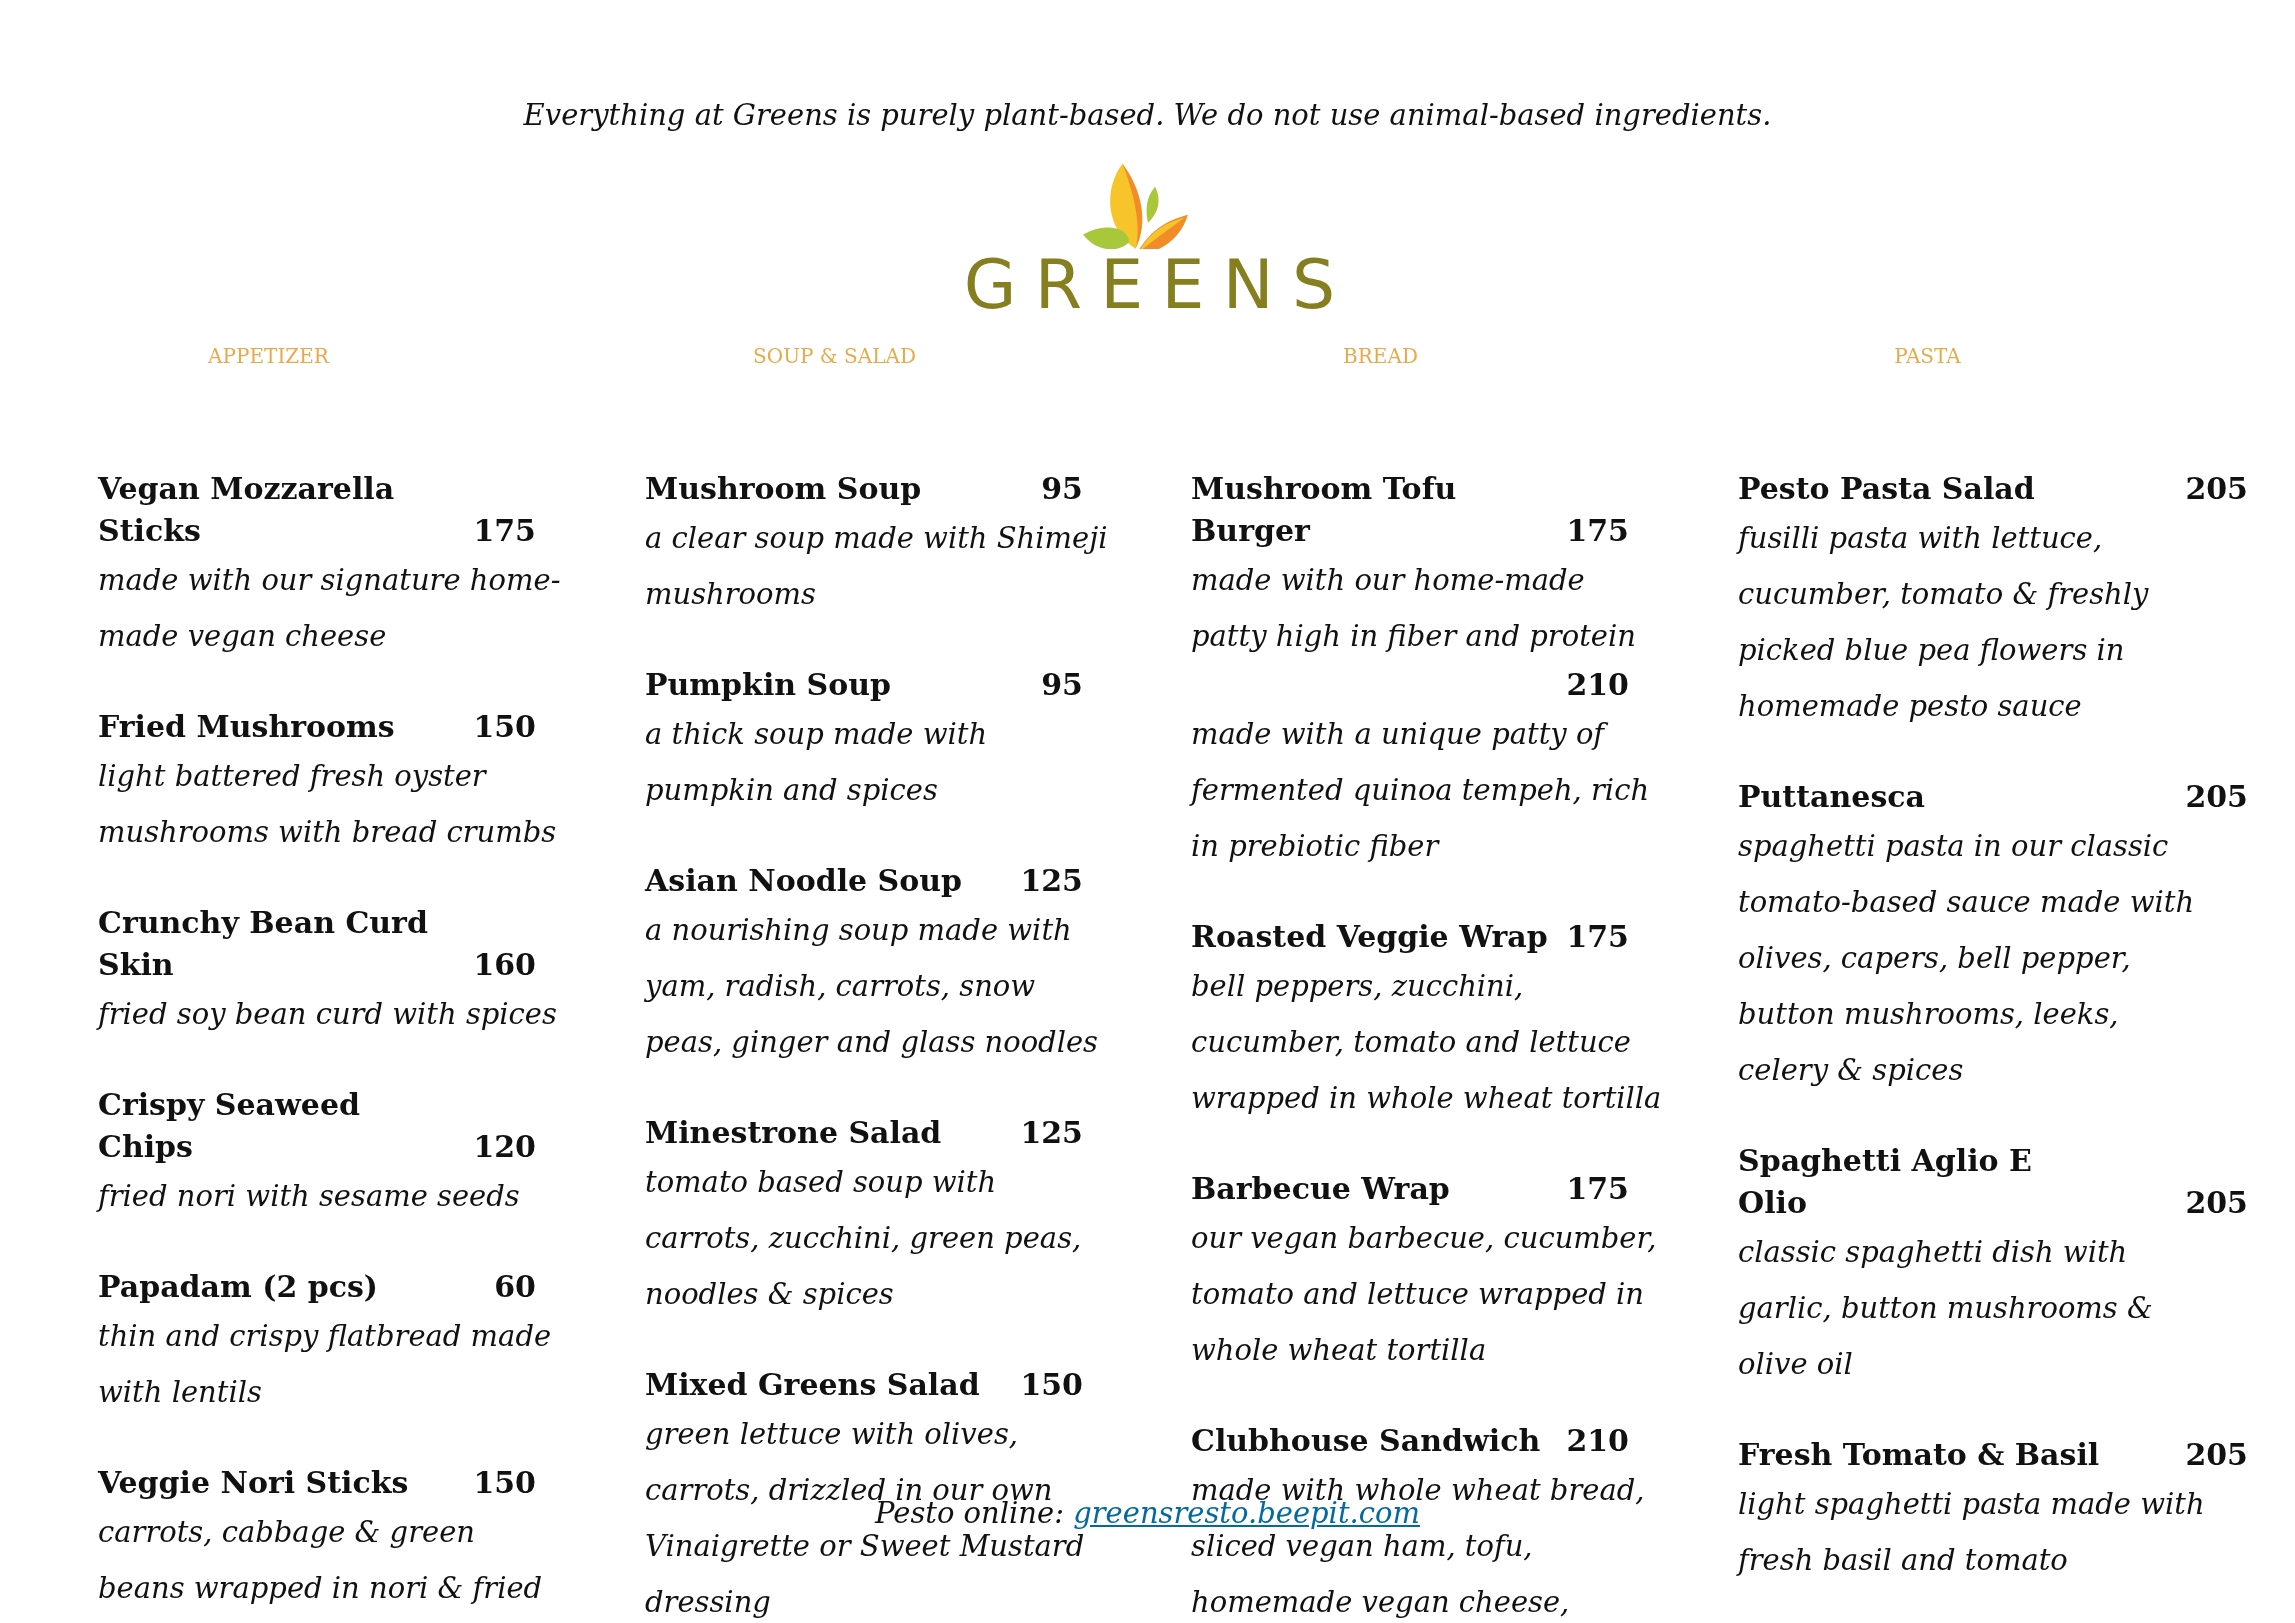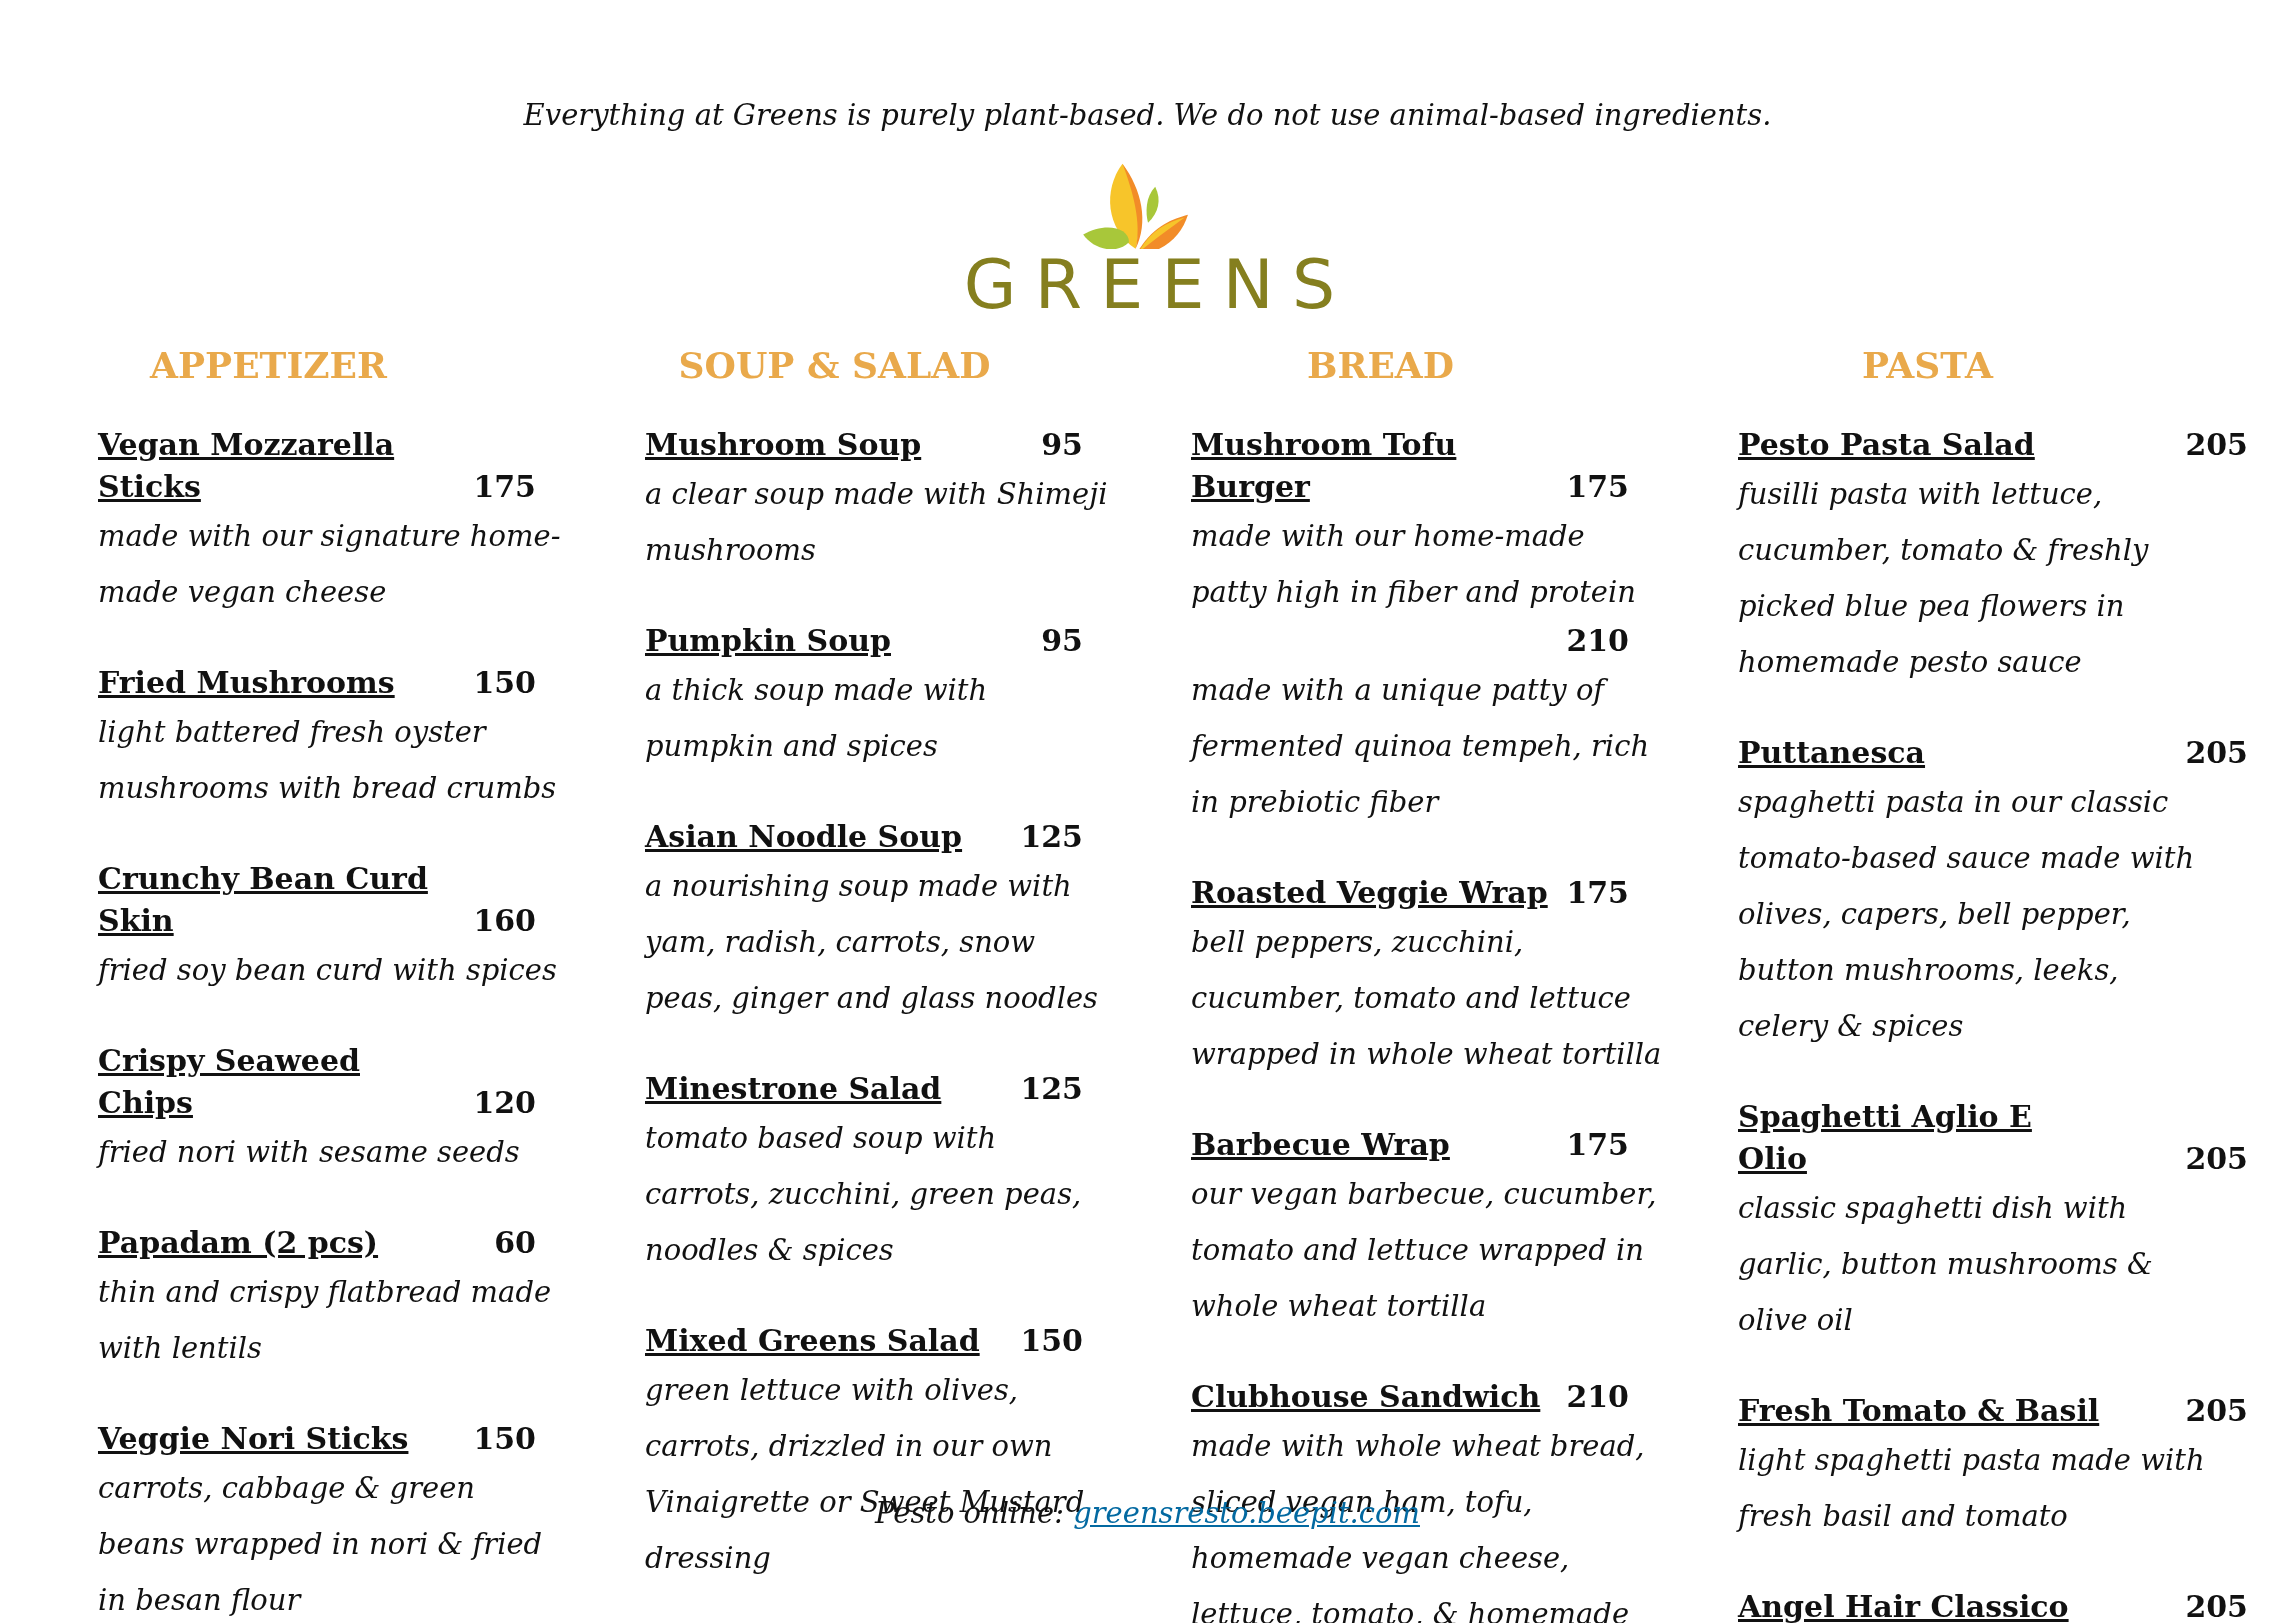--- a/index.html
+++ b/index.html
@@ -22,26 +22,26 @@
   }
   .columns {
     position: absolute; top: 344px; left: 0; width: 100%; height: 1126px;
   }
   .col { position: absolute; top: 0; width: 471px; }
   .col-1 { left: 98px; }
   .col-2 { left: 645px; }
   .col-3 { left: 1191px; }
   .col-4 { left: 1738px; }
   .cat {
-    text-align: center; width: 471px; font-weight: bold; font-size: 36px;
-    color: #e9a94b; height: 39px; margin-bottom: 41px; margin-left: -46px;
+    text-align: center; width: 471px; font-weight: normal; font-size: 20px;
+    color: #e9a94b; height: 39px; margin-bottom: 85px; margin-left: -46px;
   }
   .col-1 .cat { margin-left: -65px; }
   .item { margin-bottom: 42px; }
-  .item-head { position: relative; font-weight: bold; font-size: 30px; line-height: 42px; text-decoration: underline; }
+  .item-head { position: relative; font-weight: bold; font-size: 30px; line-height: 42px; }
   .item-name { display: block; width: 367px; }
   .item-price { position: absolute; right: 33px; bottom: 0; }
   .col-4 .item-price { right: -39px; }
   .item-desc { font-style: italic; font-size: 29px; line-height: 56px; width: 471px; }
   .footer {
     position: absolute; top: 1496px; left: 0; width: 100%; text-align: center;
     font-style: italic; font-size: 29px;
   }
   .footer a { color: #0369a1; text-decoration: underline; }
 </style>

